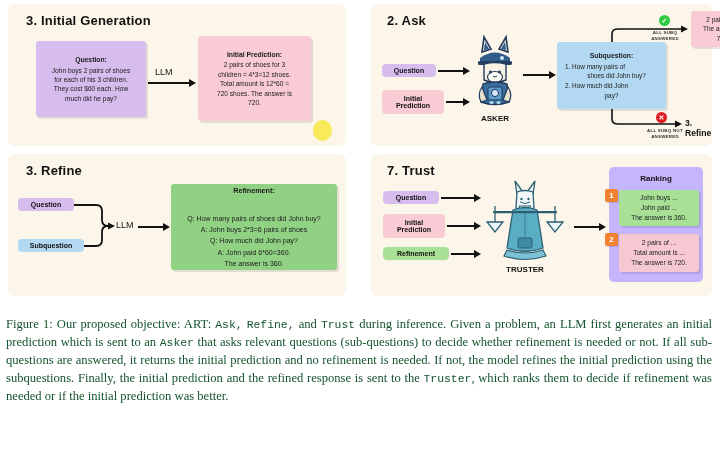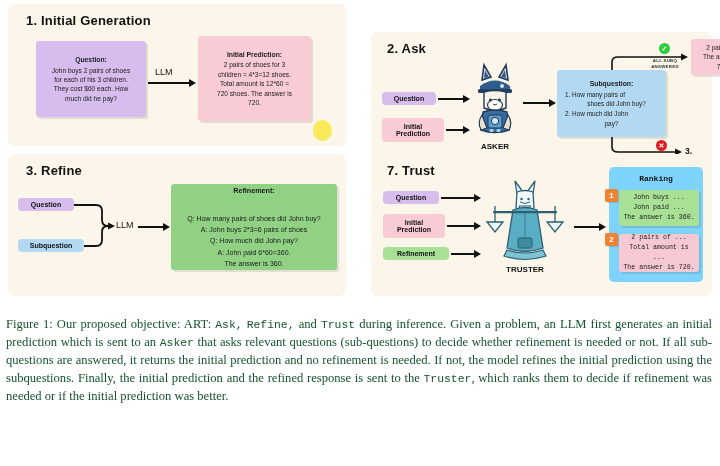--- a/index.html
+++ b/index.html
@@ -68,21 +68,21 @@
   }
   .mark.ok{background:#2ecc40;}
   .mark.no{background:#e11b22;}
 
   .refine-link{position:absolute;font-weight:bold;color:#111;}
 
   .agent-name{position:absolute;font-weight:bold;color:#111;text-align:center;}
 
   
   .ranking-card{
-    position:absolute;background:#7dd3fc;border-radius:5px;font-family:Liberation Mono, monospace;
+    position:absolute;background:#c4b5fd;border-radius:5px;
   }
   .ranking-title{
     position:absolute;width:100%;text-align:center;font-weight:bold;color:#111;
   }
   .rank-badge{
     position:absolute;background:#f08232;color:#fff;font-weight:bold;
     display:flex;align-items:center;justify-content:center;border-radius:2px;
     box-shadow:1px 1px 0 rgba(0,0,0,.12);
   }
 
@@ -93,21 +93,21 @@
     color:#14532d;text-align:justify;
   }
   .mono{font-family:"Liberation Mono",monospace;font-size:11.4px;}
 </style>
 </head>
 <body>
 
 <div class="figure-area">
 
   <div class="panel" style="left:8px;top:4px;width:338px;height:142px;">
-    <div class="panel-title" style="left:18px;top:9px;font-size:13px;">1. Initial Generation</div>
+    <div class="panel-title" style="left:18px;top:9px;font-size:13px;">3. Initial Generation</div>
 
     <div class="tbox purple" style="left:28px;top:37px;width:110px;height:76px;font-size:6.6px;line-height:1.42;">
       <div class="hd" style="font-size:6.8px;margin-bottom:1px;">Question:</div>
       <div>John buys 2 pairs of shoes</div>
       <div>for each of his 3 children.</div>
       <div>They cost $60 each. How</div>
       <div>much did he pay?</div>
     </div>
 
     <div class="llm-label" style="left:147px;top:63px;font-size:9px;">LLM</div>
@@ -119,21 +119,21 @@
       <div>2 pairs of shoes for 3</div>
       <div>children = 4*3=12 shoes.</div>
       <div>Total amount is 12*60 =</div>
       <div>720 shoes. The answer is</div>
       <div>720.</div>
     </div>
 
     <div class="yellow-dot" style="left:305px;top:116px;width:19px;height:21px;"></div>
   </div>
 
-  <div class="panel" style="left:371px;top:4px;width:341px;height:142px;margin-top:28px;">
+  <div class="panel" style="left:371px;top:4px;width:341px;height:142px;">
     <div class="panel-title" style="left:16px;top:9px;font-size:13px;">2. Ask</div>
 
     <div class="pill purple" style="left:11px;top:60px;width:54px;height:13px;font-size:7px;">
       <span>Question</span>
     </div>
     <div class="arrow-line" style="left:67px;top:66px;width:26px;height:1.6px;"></div>
     <div class="arrow-head" style="left:92px;top:63px;"></div>
 
     <div class="pill pink" style="left:11px;top:86px;width:62px;height:24px;font-size:7px;flex-direction:column;">
       <span>Initial</span>

